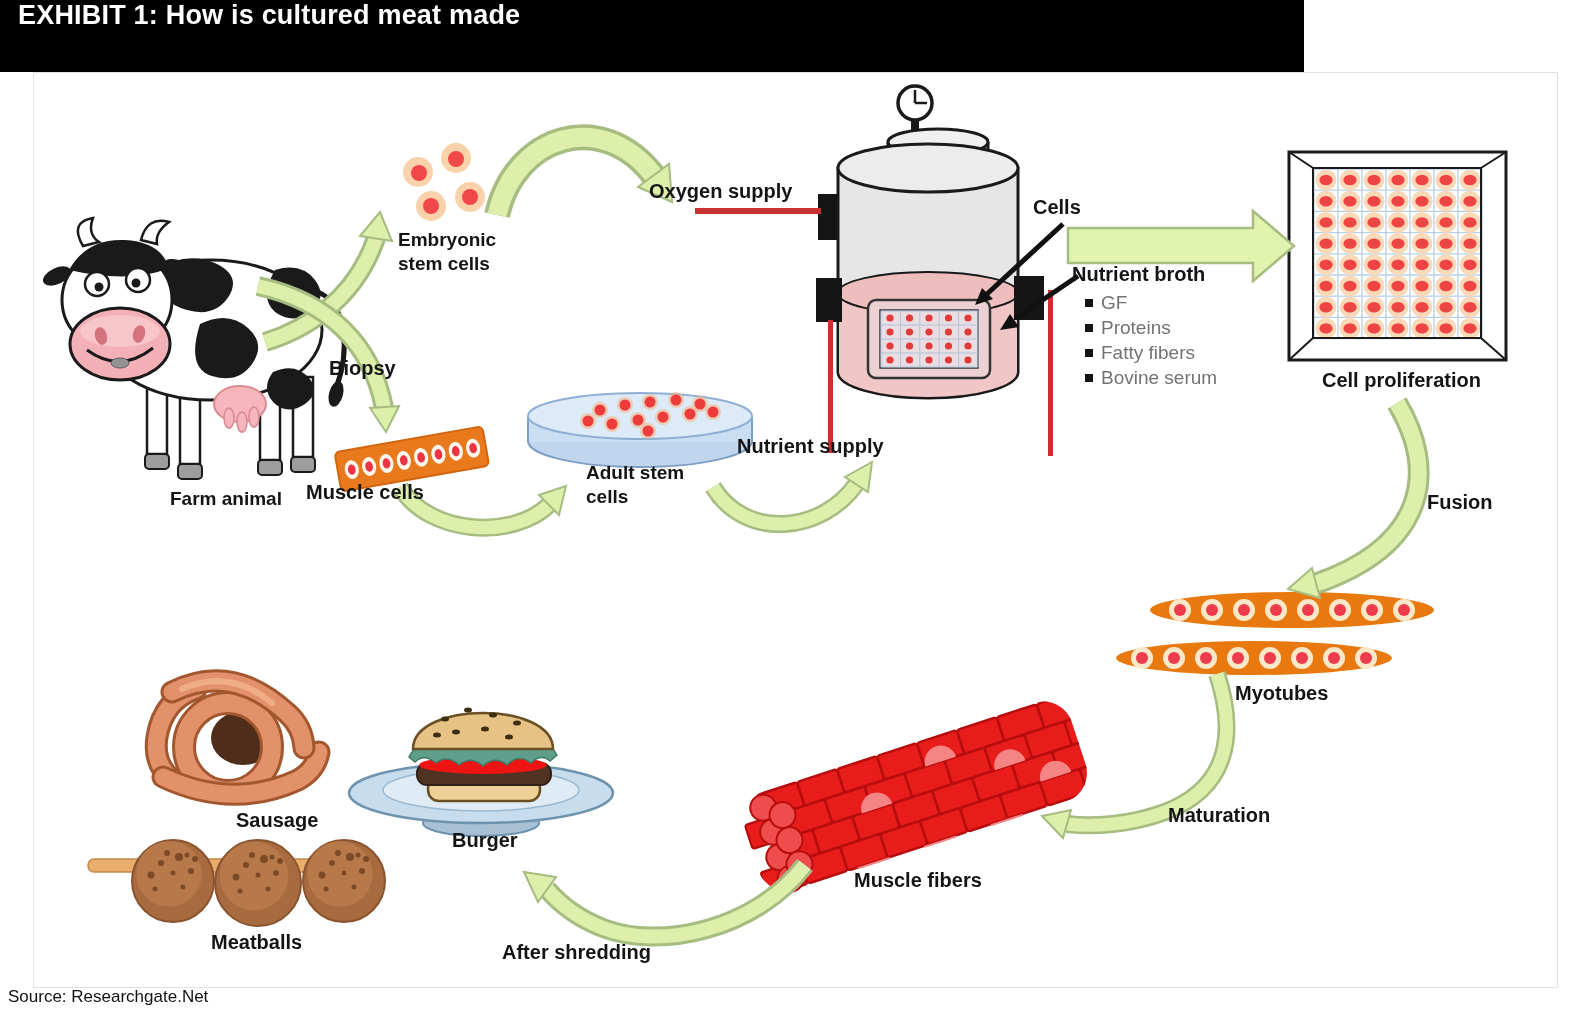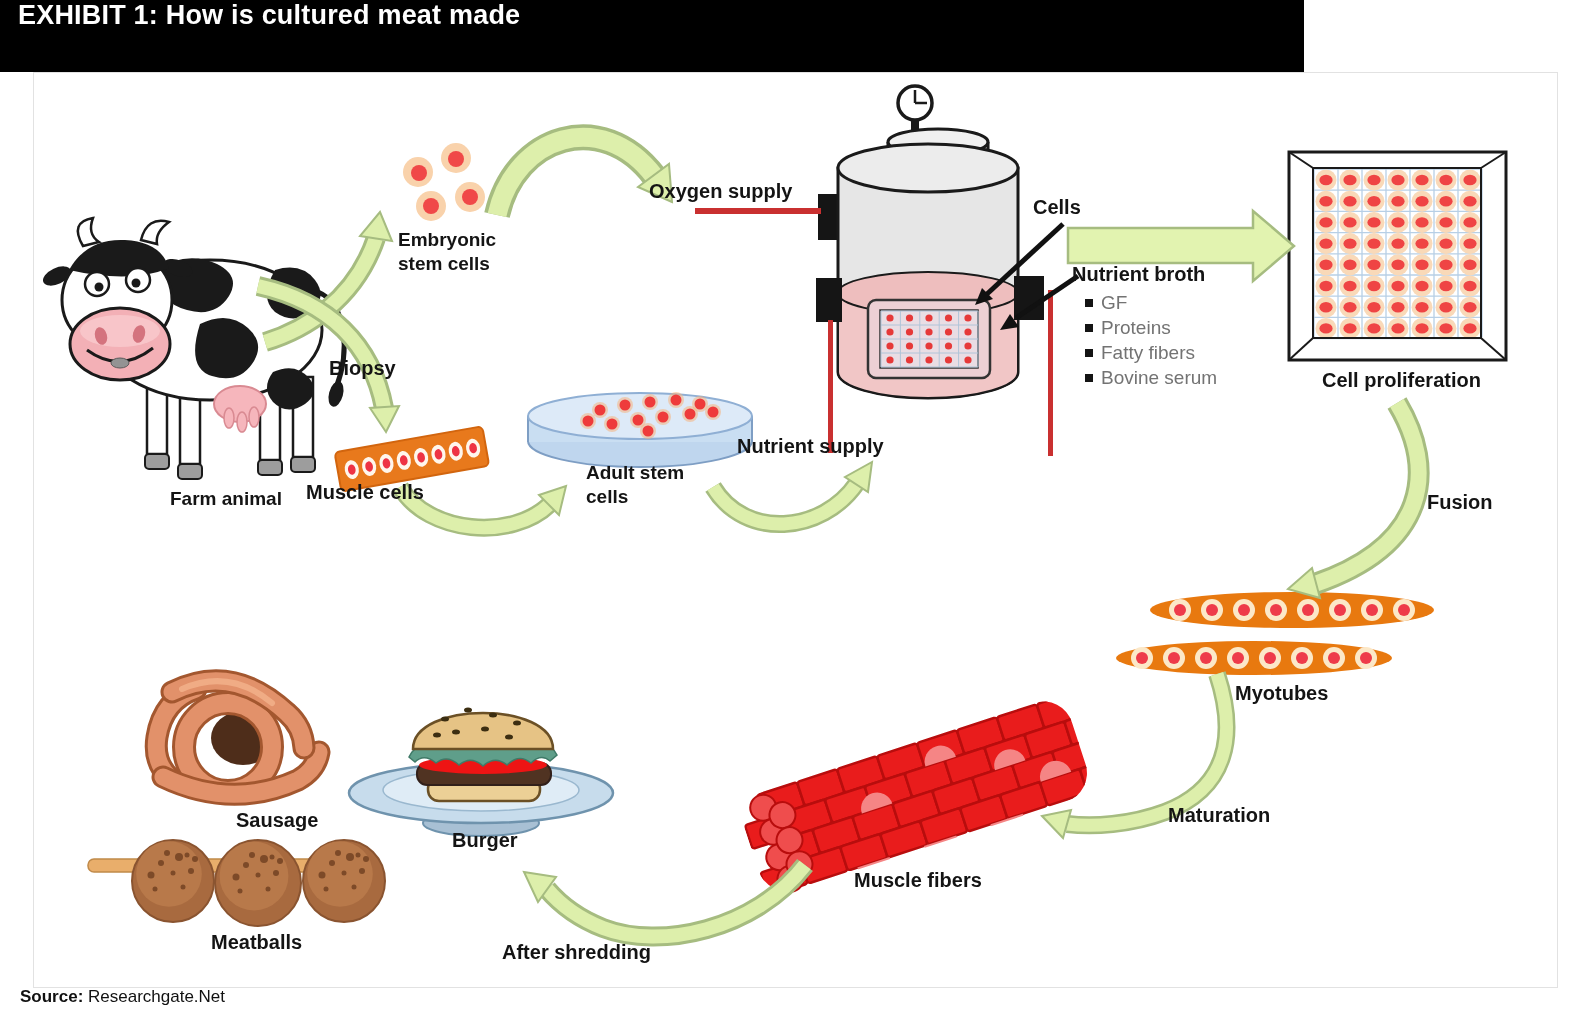--- a/index.html
+++ b/index.html
@@ -10,21 +10,21 @@
   .header .title{color:#fff;font-size:27px;font-weight:bold;padding-left:18px;letter-spacing:.2px;}
   .content-frame{position:absolute;left:33px;top:72px;width:1523px;height:914px;
                  border:1px solid #e2e2e2;background:#fff;}
   svg.diagram{position:absolute;left:0;top:0;}
   .lbl{position:absolute;font-weight:bold;font-size:20px;color:#141414;white-space:nowrap;}
   .lbl.center{white-space:normal;text-align:left;line-height:24px;font-size:19px;}
   .broth-list{position:absolute;left:1085px;top:290px;}
   .broth-row{display:flex;align-items:center;height:25px;font-weight:normal;font-size:19px;color:#737373;}
   .broth-row .sq{width:8px;height:8px;background:#141414;margin-right:8px;flex:0 0 auto;}
   .source{position:absolute;left:8px;top:987px;font-size:17px;color:#111;}
-  .source b{font-weight:bold;margin-left:12px;}
+  .source b{font-weight:normal;}
 </style>
 </head>
 <body>
 
 <div class="stage">
 
   <div class="header">
     <div class="title">EXHIBIT 1: How is cultured meat made</div>
   </div>
 

